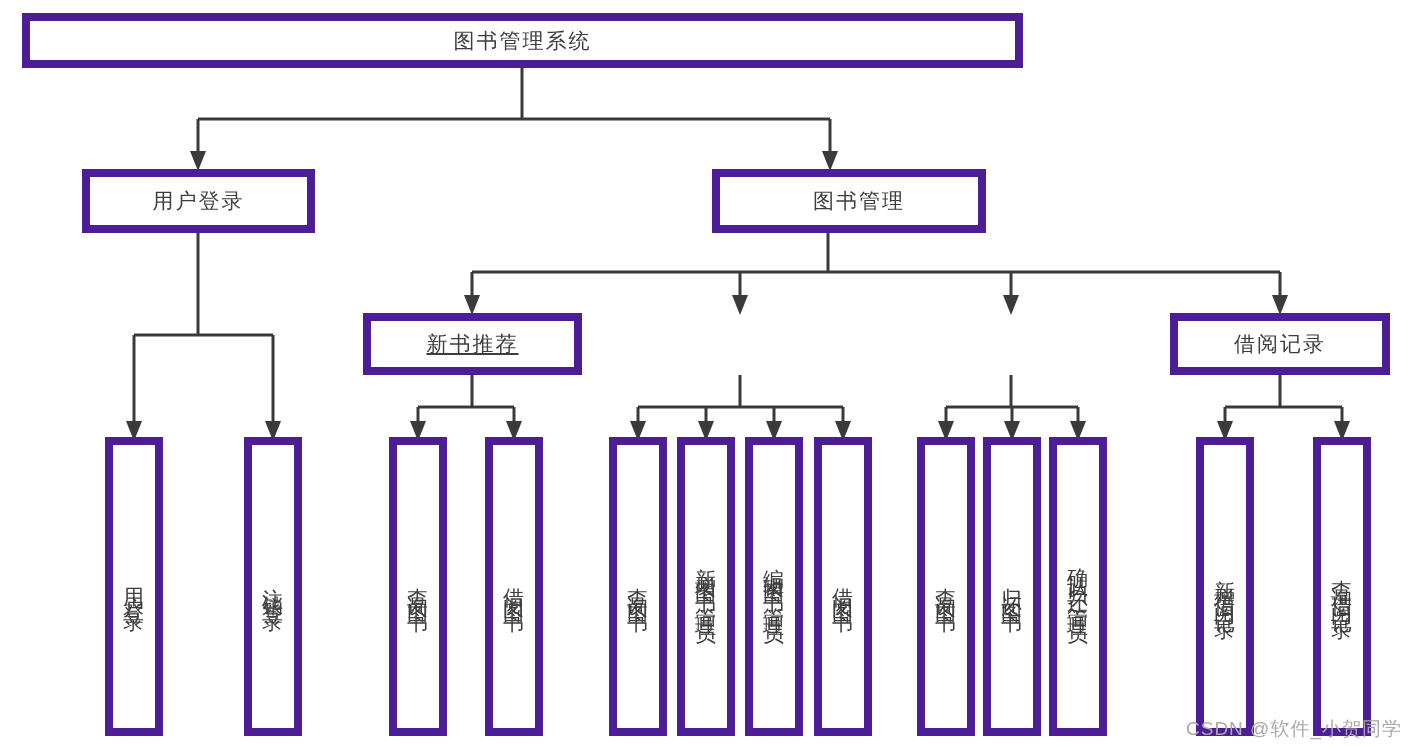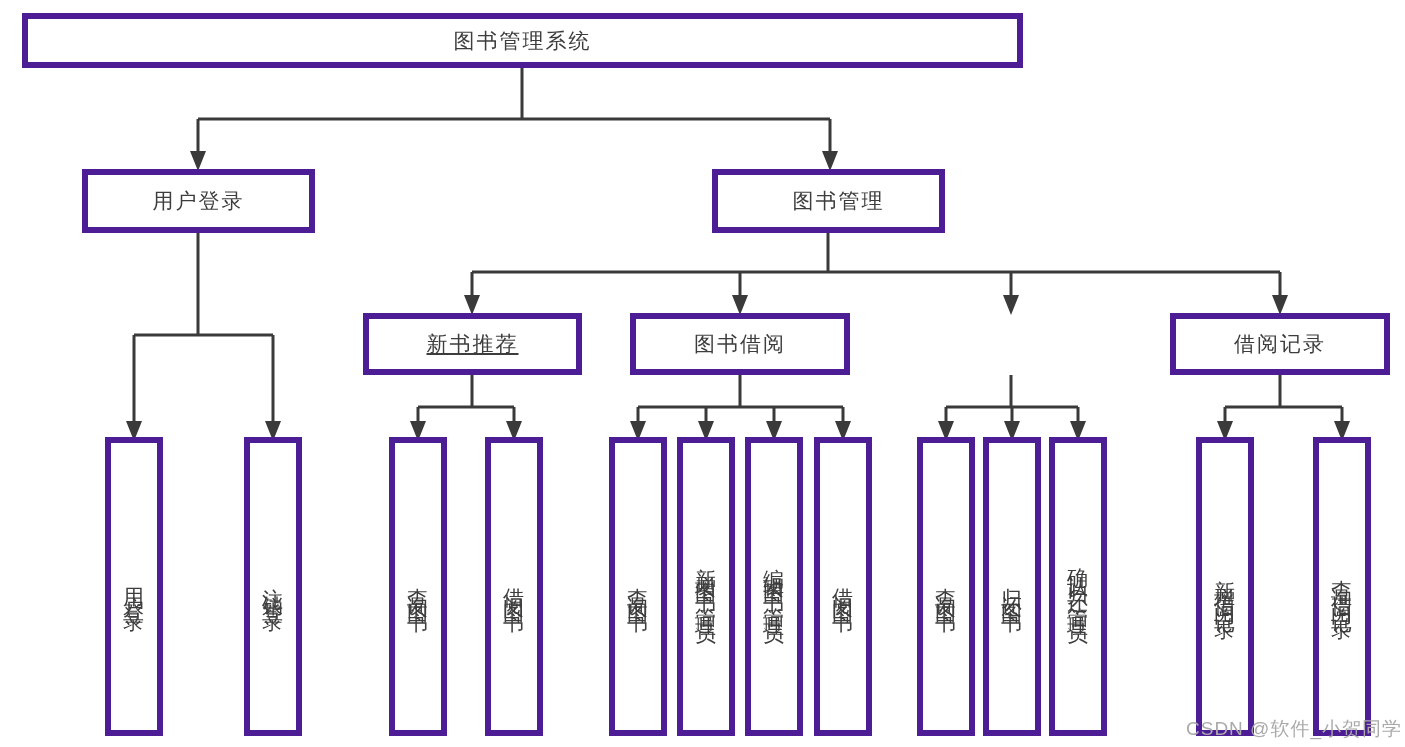--- a/index.html
+++ b/index.html
@@ -7,21 +7,21 @@
     position:relative;
     width:1405px;height:747px;
     background:#ffffff;
     overflow:hidden;
     font-family:"Liberation Sans","DejaVu Sans",sans-serif;
   }
   .connectors{position:absolute;left:0;top:0;width:1405px;height:747px;}
   .node{
     position:absolute;
     box-sizing:border-box;
-    border:6px solid #4c1d95;
+    border:8px solid #4c1d95;
     background:#ffffff;
     display:flex;
     align-items:center;
     justify-content:center;
     color:#3d3d3d;
     font-size:21px;
     letter-spacing:2px;
     z-index:2;
   }
   .node .lbl{white-space:nowrap;}
@@ -65,29 +65,26 @@
              M1217 421 h16 L1225 441 Z  M1334 421 h16 L1342 441 Z"></path>
   </svg>
 
   <div class="node" style="left:22px;top:13px;width:1001px;height:55px;">
     <span class="lbl">图书管理系统</span>
   </div>
 
   <div class="node" style="left:82px;top:169px;width:233px;height:64px;">
     <span class="lbl">用户登录</span>
   </div>
-  <div class="node" style="left:712px;top:169px;width:233px;height:64px;padding-left:20px;">
+  <div class="node" style="left:712px;top:169px;width:274px;height:64px;padding-left:20px;">
     <span class="lbl">图书管理</span>
   </div>
 
   <div class="node" style="left:363px;top:313px;width:219px;height:62px;text-decoration:underline;">
     <span class="lbl">新书推荐</span>
-  </div>
-  <div class="node" style="left:630px;top:313px;width:220px;height:62px;">
-    <span class="lbl">图书借阅</span>
   </div>
   <div class="node" style="left:1170px;top:313px;width:220px;height:62px;">
     <span class="lbl">借阅记录</span>
   </div>
 
   <div class="node leaf" style="left:105px;top:437px;width:58px;height:299px;">
     <span class="lbl">用户登录</span>
   </div>
   <div class="node leaf" style="left:244px;top:437px;width:58px;height:299px;">
     <span class="lbl">注销登录</span>

